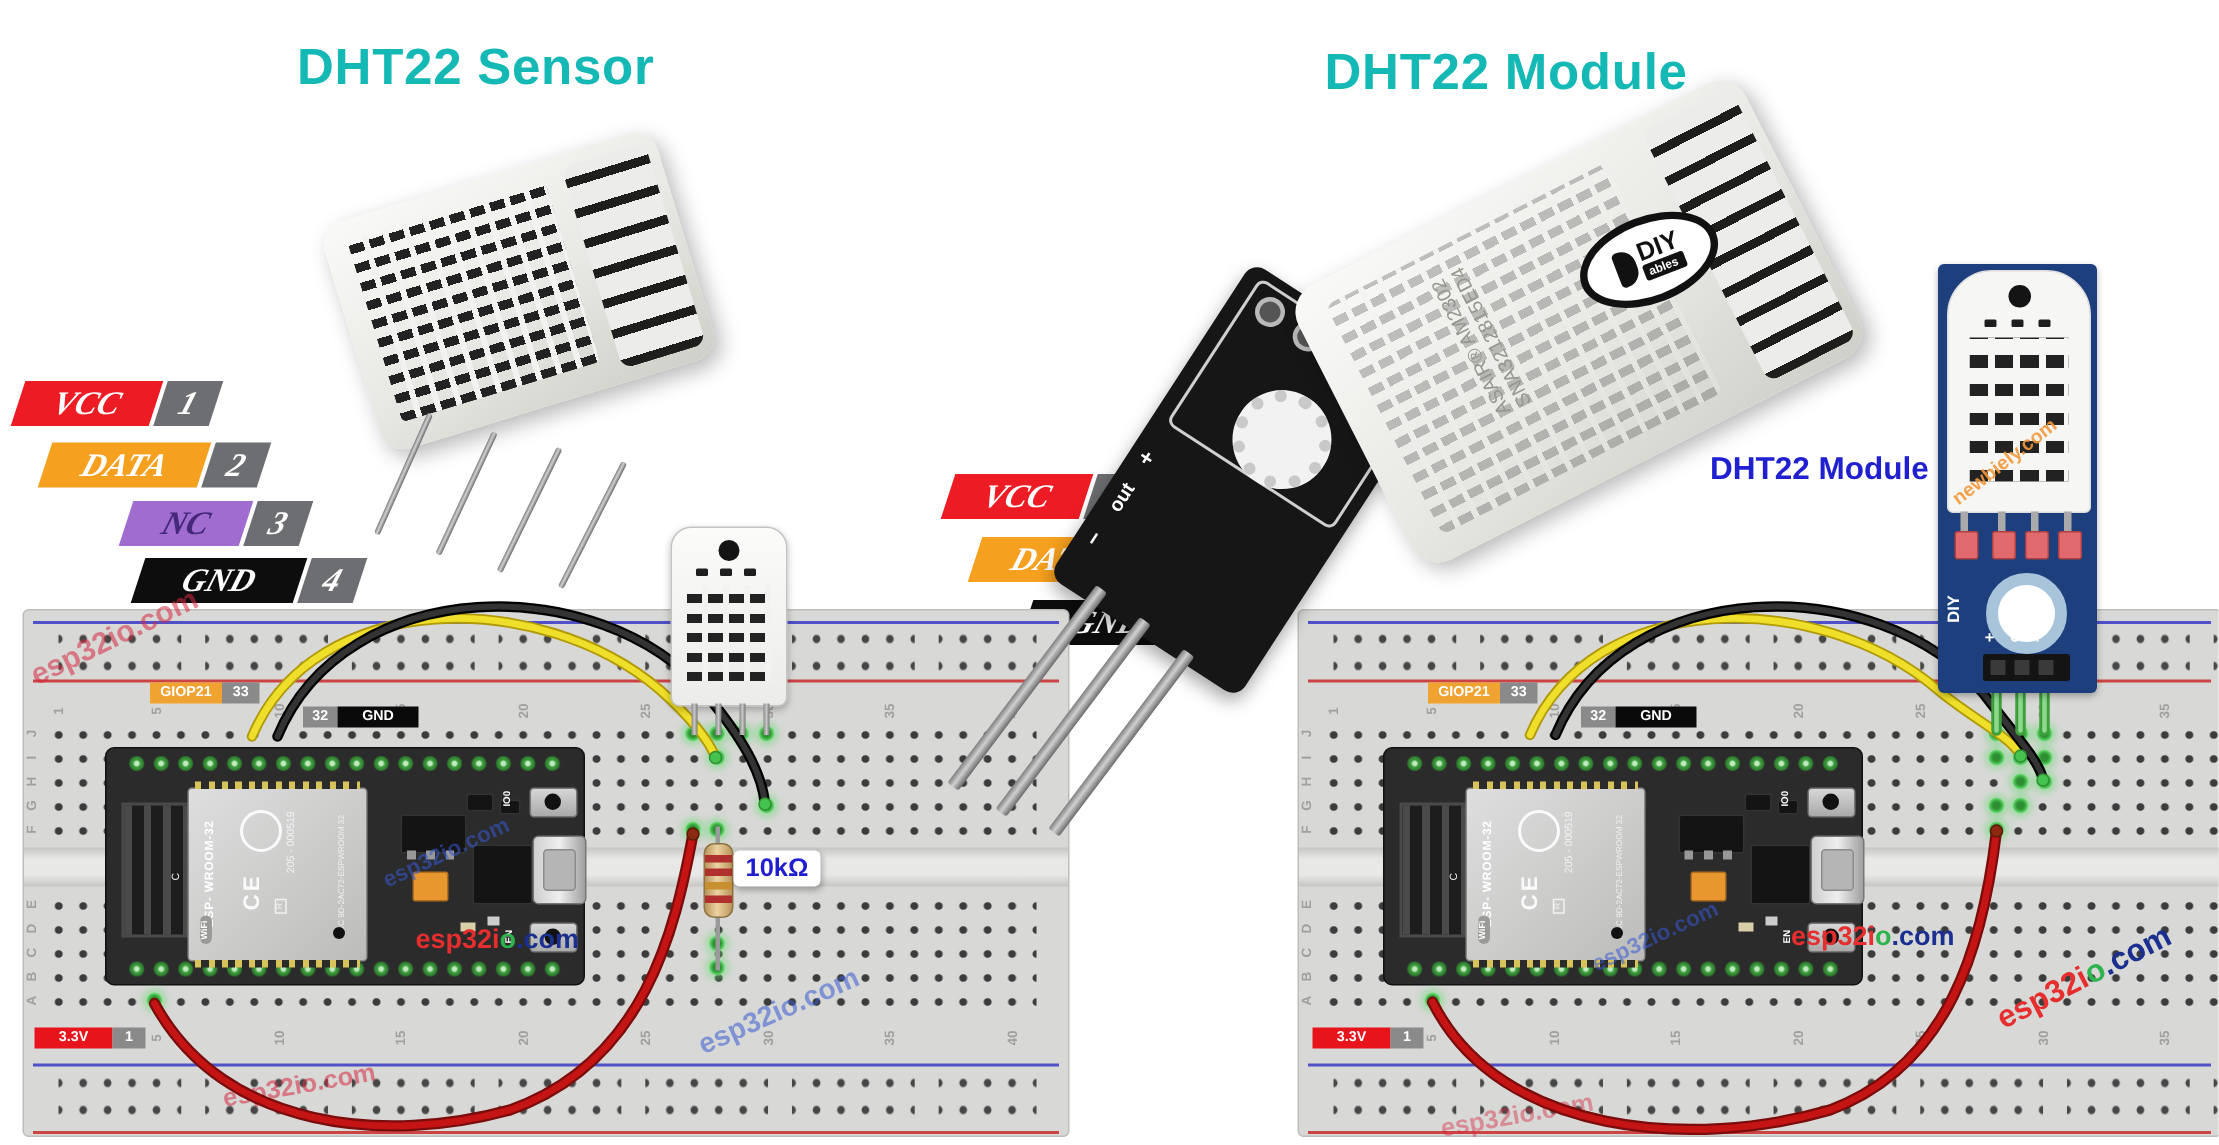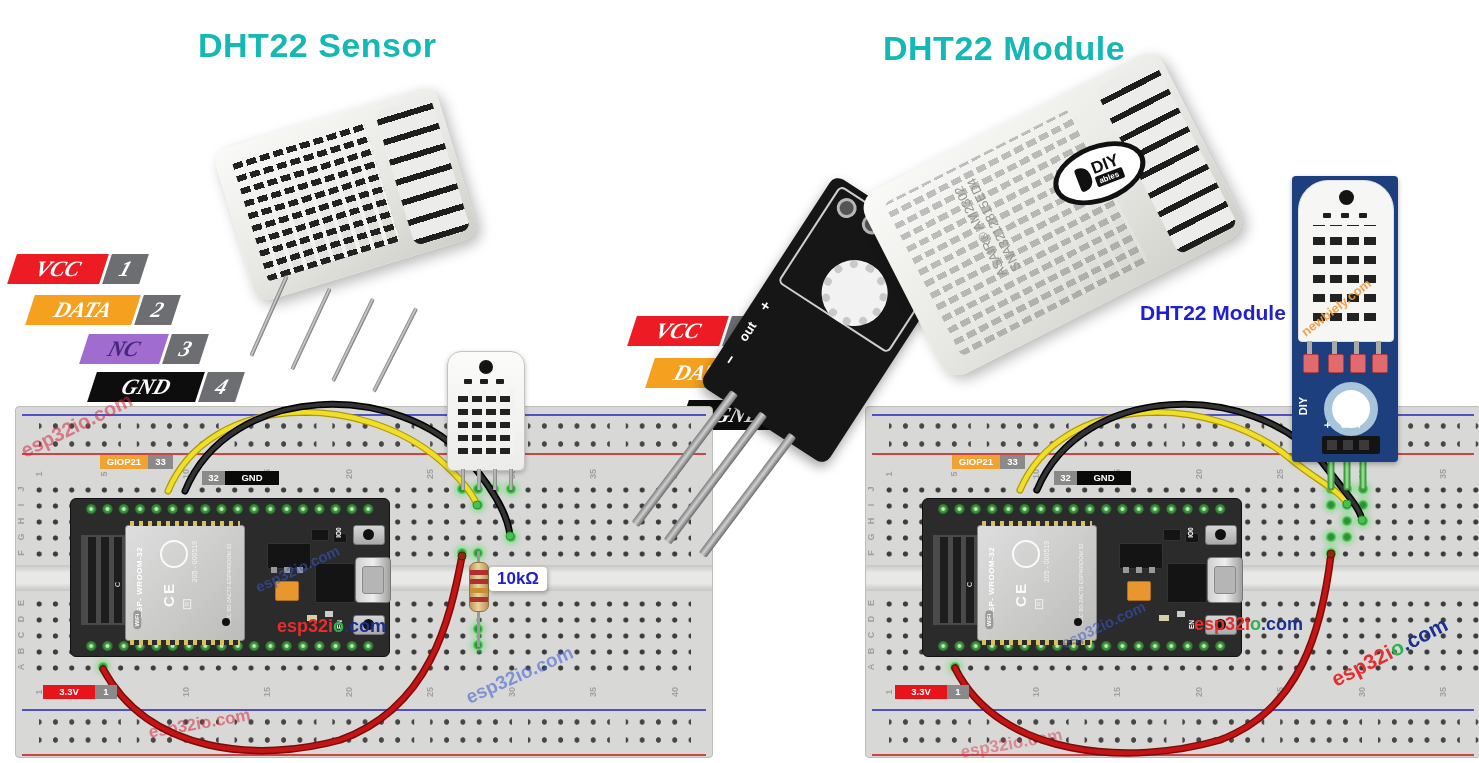--- a/index.html
+++ b/index.html
@@ -39,21 +39,21 @@
   .col-numbers{position:absolute;left:0;width:100%;height:12px;}
   .row-letters{position:absolute;left:0;top:0;width:12px;height:100%;}
   .rowletter{position:absolute;left:-1px;width:12px;text-align:center;transform:rotate(-90deg);
      font:bold 9px "Liberation Sans",sans-serif;color:#a0a09e;}
 
   
   .tag{position:absolute;z-index:40;display:flex;font:bold 9.5px "Liberation Sans",sans-serif;
        color:#fff;line-height:1;}
   .tag span{padding:2px 5px;text-align:center;}
   .tag .t-or{background:#f0a330;} .tag .t-gy{background:#8a8a8a;}
-  .tag .t-bk{background:#0a0a0a;} .tag .t-rd{background:#e8141c;margin-left:20px;}
+  .tag .t-bk{background:#0a0a0a;} .tag .t-rd{background:#e8141c;}
 
   
   .gh{position:absolute;width:12px;height:12px;margin:-6px;border-radius:50%;z-index:24;
       background:radial-gradient(circle,#2f8f33 2.4px,#46c24e 4px,rgba(120,230,130,.55) 5.6px,rgba(120,230,130,0) 7px);
       box-shadow:0 0 4px 2px rgba(100,220,110,.45);}
 
   
   .esp32{position:absolute;width:318px;height:157px;background:#2b2b2b;border:1px solid #111;
          border-radius:6px;z-index:20;}
   .pads{position:absolute;left:12px;width:294px;height:14px;

